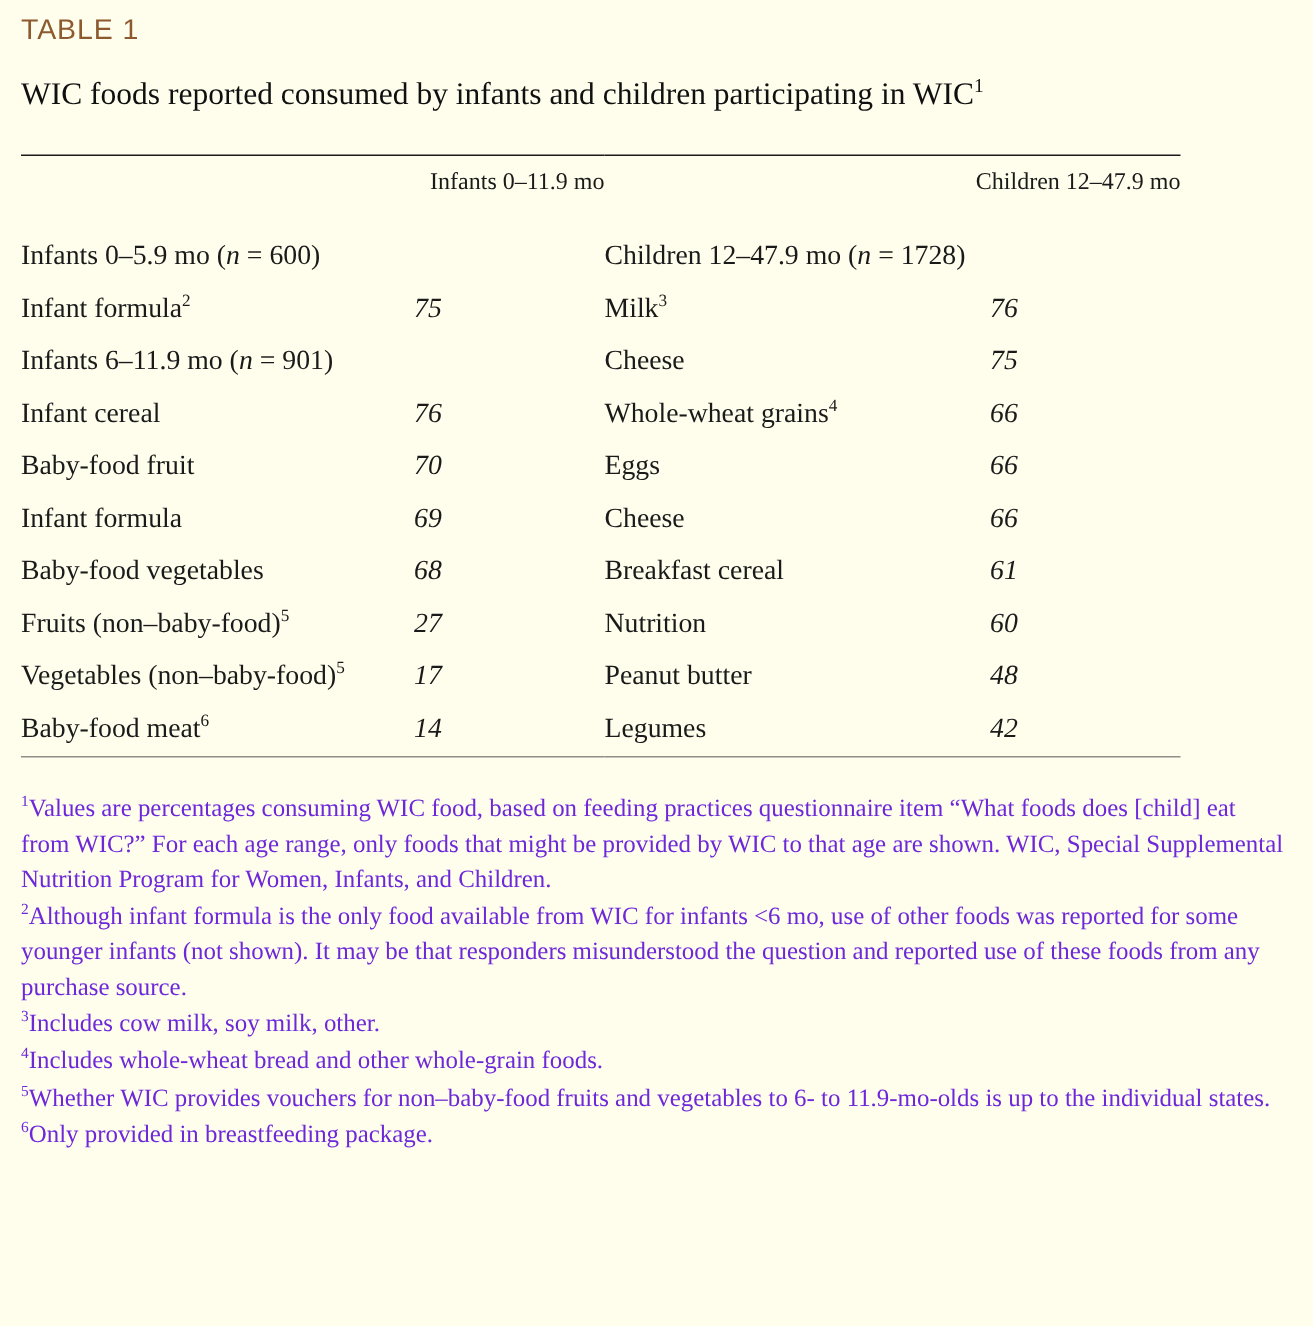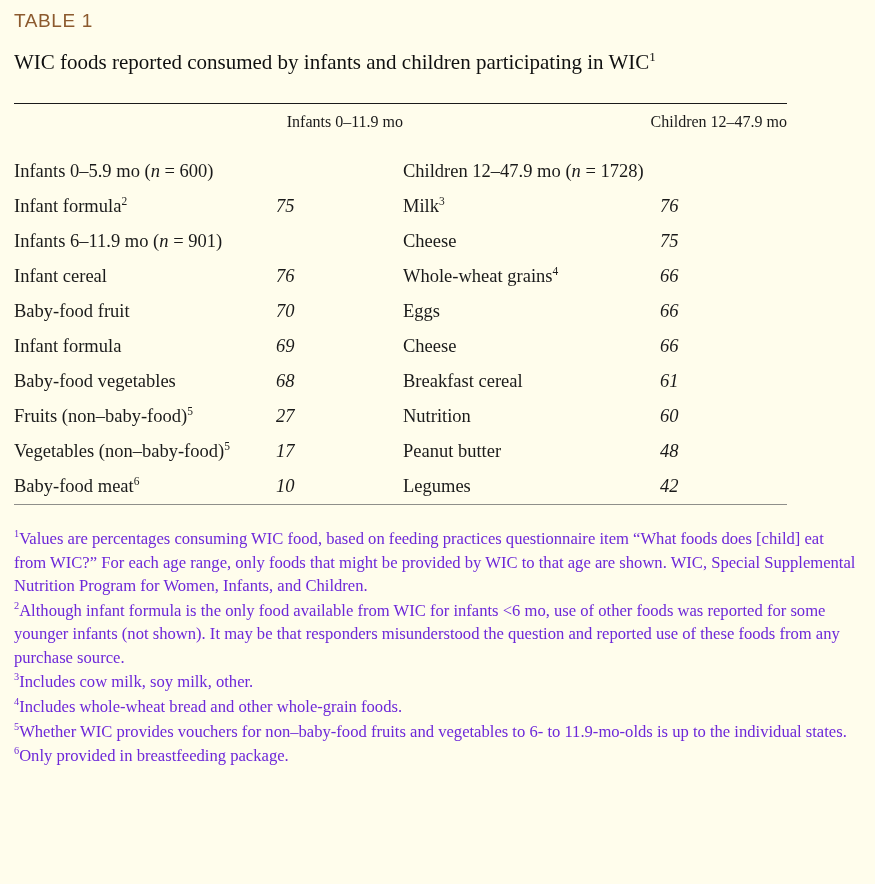--- a/index.html
+++ b/index.html
@@ -185,21 +185,21 @@
             <td class="num">60</td>
           </tr>
           <tr class="datarow">
             <td class="indent">Vegetables (non–baby-food)<sup>5</sup></td>
             <td class="num">17</td>
             <td class="indent">Peanut butter</td>
             <td class="num">48</td>
           </tr>
           <tr class="datarow lastrow">
             <td class="indent">Baby-food meat<sup>6</sup></td>
-            <td class="num">10</td>
+            <td class="num">14</td>
             <td class="indent">Legumes</td>
             <td class="num">42</td>
           </tr>
         </tbody>
     </table>
   </div>
 
   <div class="footnotes" id="footnotes">
       <p><sup>1</sup><span>Values are percentages consuming WIC food, based on feeding practices questionnaire item “What foods does [child] eat from WIC?” For each age range, only foods that might be provided by WIC to that age are shown. WIC, Special Supplemental Nutrition Program for Women, Infants, and Children.</span></p>
       <p><sup>2</sup><span>Although infant formula is the only food available from WIC for infants &lt;6 mo, use of other foods was reported for some younger infants (not shown). It may be that responders misunderstood the question and reported use of these foods from any purchase source.</span></p>

